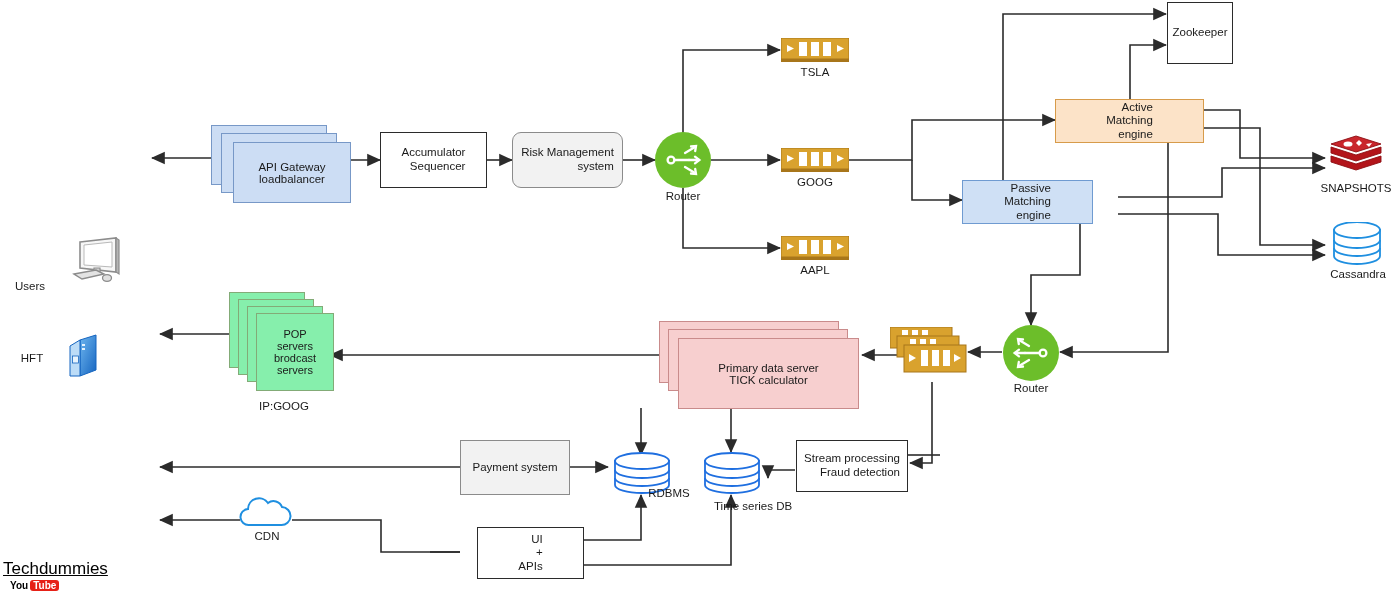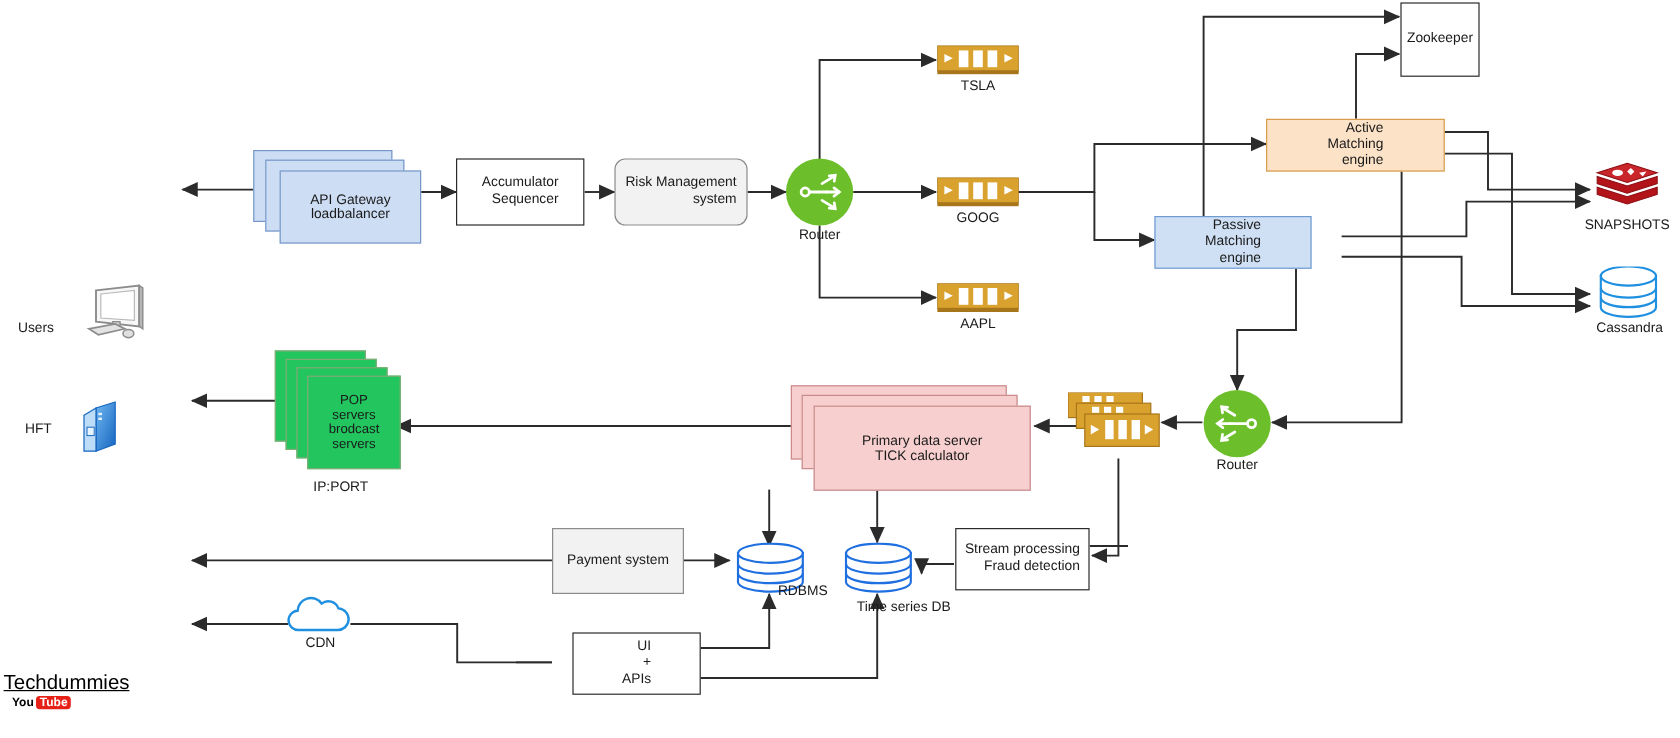--- a/index.html
+++ b/index.html
@@ -12,21 +12,21 @@
   .boxtext{font-size:11.5px;color:#1a1a1a;white-space:pre-line;padding:2px;}
   .caption{position:absolute;font-size:11.5px;color:#1a1a1a;text-align:center;white-space:nowrap;}
 
   
   .stack{position:absolute;}
   .stack .layer{position:absolute;box-sizing:border-box;}
   .stack .face{position:absolute;box-sizing:border-box;display:flex;align-items:center;
                justify-content:center;text-align:center;}
 
   .blue-fill{background:#ccddf4;border:1px solid #7798c7;}
-  .green-fill{background:#22c55e;border:1px solid #83ab77;}
+  .green-fill{background:#86efac;border:1px solid #83ab77;}
   .pink-fill{background:#f7cfcf;border:1px solid #c98b8b;}
   .plain-box{background:#ffffff;border:1px solid #2b2b2b;}
   .gray-box{background:#f2f2f2;border:1px solid #8b8b8b;}
   .gray-round{background:#f2f2f2;border:1px solid #8b8b8b;border-radius:9px;}
   .orange-box{background:#fce3c8;border:1px solid #d79b4a;}
   .ltblue-box{background:#cfe0f5;border:1px solid #6f9bd1;}
 
   .qicon{position:absolute;}
   .router{position:absolute;border-radius:50%;background:#6cbe2a;}
   .wm{position:absolute;font-size:17px;color:#000;text-decoration:underline;}
@@ -112,21 +112,21 @@
       <g>
         <path d="M14,6 L50,2 L50,36 L14,32 z" fill="#f7f7f7" stroke="#8c8c8c" stroke-width="1.6"></path>
         <path d="M18,9 L46,6 L46,31 L18,29 z" fill="#ffffff" stroke="#b9b9b9" stroke-width="1"></path>
         <path d="M50,2 L53,4 L53,38 L50,36 z" fill="#b5b5b5" stroke="#8c8c8c" stroke-width="1.2"></path>
         <path d="M28,32 L34,32 L34,38 L28,38 z" fill="#cfcfcf" stroke="#8c8c8c" stroke-width="1.2"></path>
         <path d="M8,38 L30,34 L38,38 L16,43 z" fill="#e3e3e3" stroke="#8c8c8c" stroke-width="1.4"></path>
         <ellipse cx="41" cy="42" rx="4.5" ry="3.4" fill="#e0e0e0" stroke="#8c8c8c" stroke-width="1.3"></ellipse>
       </g>
     </svg>
   </div>
-  <div class="caption" style="left:0px;top:268px;width:60px;">Users</div>
+  <div class="caption" style="left:0px;top:280px;width:60px;">Users</div>
 
   <div class="node" style="left:62px;top:332px;width:42px;height:50px;">
     <svg width="42" height="50" viewBox="0 0 42 50">
       <defs>
         <linearGradient id="svgrad" x1="0" y1="0" x2="1" y2="1">
           <stop offset="0%" stop-color="#6fb6ef"></stop>
             <stop offset="100%" stop-color="#1565c0"></stop>
         </linearGradient>
       </defs>
       <path d="M18,8 L34,3 L34,38 L18,44 z" fill="url(#svgrad)" stroke="#1565c0" stroke-width="1"></path>
@@ -244,21 +244,21 @@
 
   <div class="stack" style="left:229px;top:292px;width:105px;height:100px;">
     <div class="layer green-fill" style="left:0;top:0;width:76px;height:76px;"></div>
     <div class="layer green-fill" style="left:9px;top:7px;width:76px;height:76px;"></div>
     <div class="layer green-fill" style="left:18px;top:14px;width:76px;height:76px;"></div>
     <div class="face green-fill boxtext" style="left:27px;top:21px;width:78px;height:78px;font-size:11px;">POP
 servers
 brodcast
 servers</div>
   </div>
-  <div class="caption" style="left:225px;top:400px;width:118px;">IP:PORT</div>
+  <div class="caption" style="left:225px;top:400px;width:118px;">IP:GOOG</div>
 
   <div class="stack" style="left:659px;top:321px;width:200px;height:88px;">
     <div class="layer pink-fill" style="left:0;top:0;width:180px;height:62px;"></div>
     <div class="layer pink-fill" style="left:9px;top:8px;width:180px;height:62px;"></div>
     <div class="face pink-fill boxtext" style="left:19px;top:17px;width:181px;height:71px;">Primary data server
 TICK calculator</div>
   </div>
 
   <div class="qicon" style="left:890px;top:327px;width:80px;height:56px;">
     <svg width="80" height="56" viewBox="0 0 80 56">

